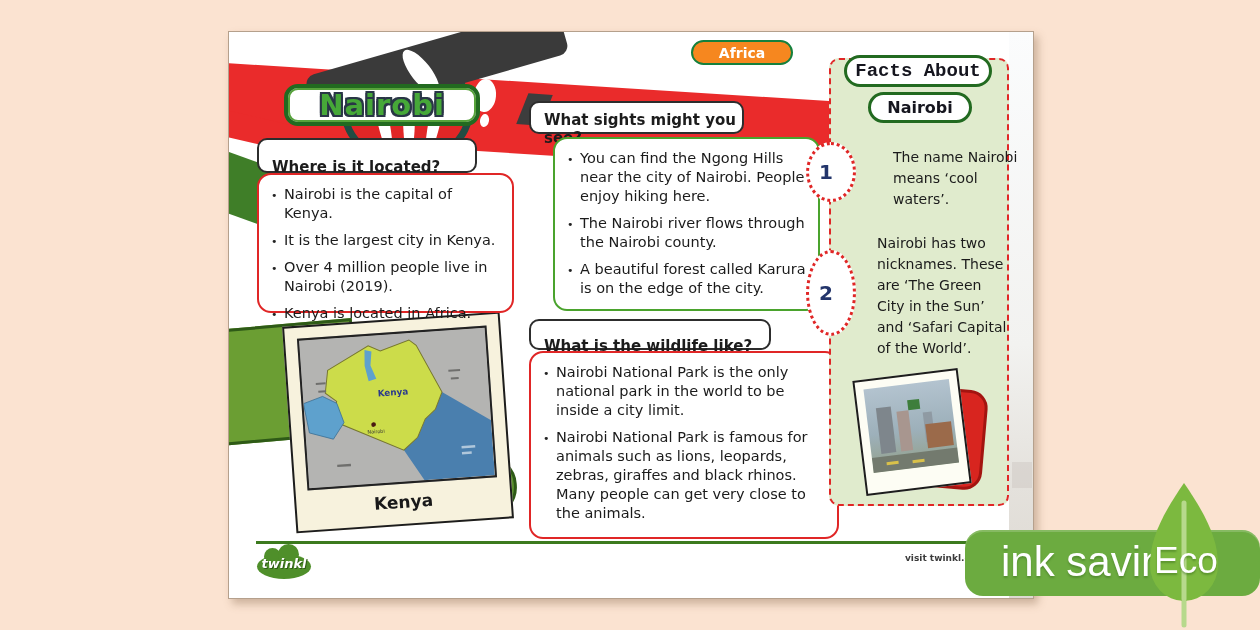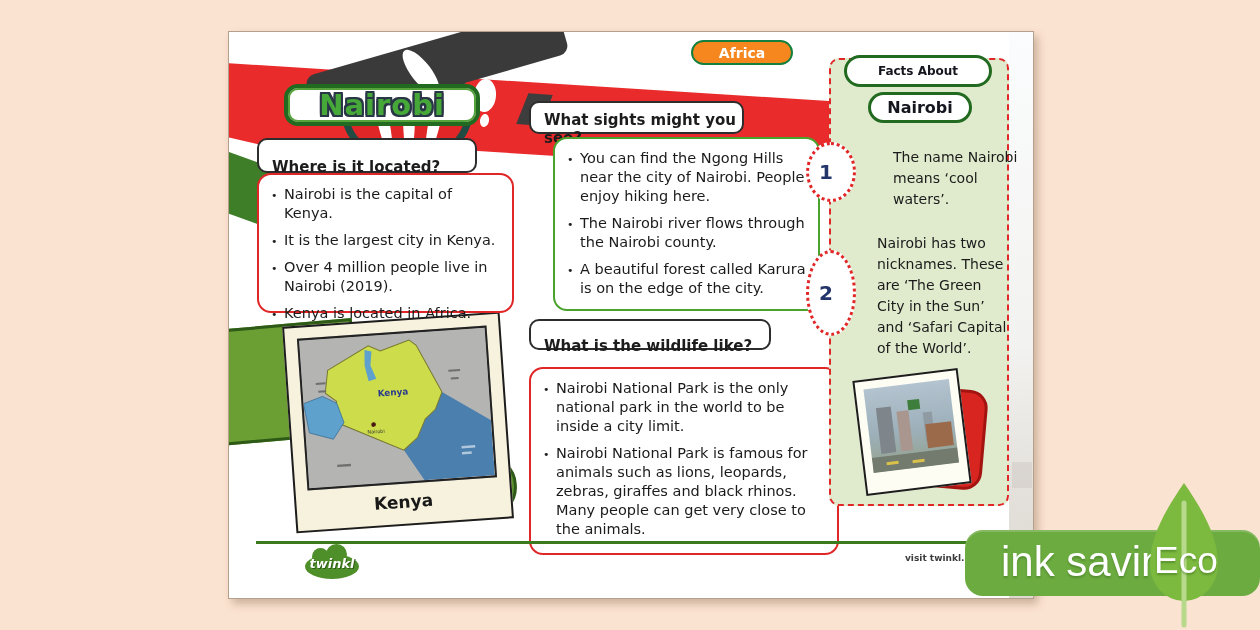--- a/index.html
+++ b/index.html
@@ -62,40 +62,40 @@
   .bullets { list-style:none; }
   .bullets li { position:relative; padding-left:15px; margin-bottom:8px;
                 font-size:14.5px; line-height:19px; color:#1b1b1b; }
   .bullets li::before { content:"•"; position:absolute; left:2px; top:1px; font-size:11px; color:#222; }
 
   #loc-hdr { left:28px; top:106px; width:220px; height:35px; }
   #loc-box { left:28px; top:141px; width:257px; height:140px; }
   #sights-hdr { left:300px; top:69px; width:215px; height:33px; }
   #sights-box { left:300px; top:105px; width:267px; height:174px;margin-left:24px; }
   #wild-hdr { left:300px; top:287px; width:242px; height:31px; }
-  #wild-box { left:300px; top:335px; width:310px; height:188px; }
+  #wild-box { left:300px; top:319px; width:310px; height:188px; }
 
   
   .map-green-band { left:-14px; top:292px; width:142px; height:116px; background:#6b9e33;
                     border:3px solid #2e5a17; transform:rotate(-5deg); z-index:2; }
   .map-green-blob { left:98px; top:428px; width:190px; height:62px; background:#5d9130;
                     border:3px solid #2e5a17; border-radius:30px; transform:rotate(-4deg); z-index:2; }
   .map-polaroid { position:absolute; left:60px; top:287px; width:218px; height:207px; background:#f7f2dd;
                   border:2.5px solid #1d1d1d; transform:rotate(-4deg); padding:11px 12px 0 12px; z-index:4; }
   .map-frame { width:100%; height:152px; border:2px solid #222; background:#b4b4b2; overflow:hidden; }
   .map-caption { text-align:center; font-weight:bold; font-size:17px; color:#191919; line-height:36px; }
 
   
   #facts-panel { position:absolute; left:600px; top:26px; width:180px; height:448px; background:#e0ebcd;
                  border:2.5px dashed #e02626; border-radius:10px; z-index:5; }
   .facts-pill { position:absolute; background:#fff; border:3px solid #226a20; border-radius:16px;
                 display:flex; align-items:center; justify-content:center; z-index:7; }
   .facts-pill span { font-weight:bold; color:#15151e; }
   #facts-pill-1 { left:615px; top:23px; width:148px; height:32px; }
-  #facts-pill-1 span { font-size:12px; }
+  #facts-pill-1 span { font-size:19px;font-family:Liberation Mono, monospace; }
   #facts-pill-2 { left:639px; top:60px; width:104px; height:31px; }
   #facts-pill-2 span { font-size:16px; }
   .fact-bump { position:absolute; background:#fff; border:3px dotted #e02626; border-radius:50%;
                display:flex; align-items:center; justify-content:center; }
   #bump1 { left:-25px; top:82px; width:50px; height:60px; }
   #bump2 { left:-25px; top:190px; width:50px; height:86px; }
   .fact-bump span { font-weight:bold; font-size:20px; color:#23356b; padding-right:10px; }
   .fact-text { position:absolute; font-size:14px; line-height:21px; color:#1b1b1b; }
   #fact1-text { left:46px; top:87px; width:126px;margin-left:16px; }
   #fact2-text { left:46px; top:173px; width:130px; }
@@ -119,21 +119,21 @@
 
   
   .faded-strip { position:absolute; left:780px; top:0; width:26px; height:568px; z-index:2;
                  background:linear-gradient(#fbfcfd 0%, #f2f2f0 55%, #e4e1dc 80%, #ddd9d2 100%); }
   .faded-strip i { position:absolute; display:block; background:#cfcbc4; opacity:.55; }
   .fs1 { left:3px; top:430px; width:20px; height:26px; }
   .fs2 { left:8px; top:500px; width:16px; height:40px; transform:rotate(8deg); }
 
   
   .footer-line { position:absolute; left:27px; top:509px; width:753px; height:2.5px; background:#3c7a1e; z-index:5; }
-  .twinkl-logo { position:absolute; left:28px; top:515px; width:54px; height:34px; z-index:6;margin-left:48px; }
+  .twinkl-logo { position:absolute; left:28px; top:515px; width:54px; height:34px; z-index:6; }
   .twinkl-logo .blob  { position:absolute; left:0; top:7px; width:54px; height:25px; background:#4f8f2a; border-radius:50%; }
   .twinkl-logo .blob2 { position:absolute; left:7px; top:1px; width:17px; height:17px; background:#4f8f2a; border-radius:50%; }
   .twinkl-logo .blob3 { position:absolute; left:21px; top:-3px; width:21px; height:21px; background:#4f8f2a; border-radius:50%; }
   .twinkl-logo span { position:absolute; left:0; top:9px; width:54px; text-align:center; color:#fff;
                       font-weight:bold; font-style:italic; font-size:13px; text-shadow:1px 1px 0 #2f5c17; }
   .visit-link { position:absolute; left:676px; top:521px; font-size:9px; font-weight:bold; color:#3b3b3b; z-index:5; }
 
   
   .ink-pill { position:absolute; left:965px; top:530px; width:295px; height:66px; background:#6cab40;
               border-radius:18px; z-index:50; box-shadow:inset 0 2px 0 rgba(255,255,255,.18); }

